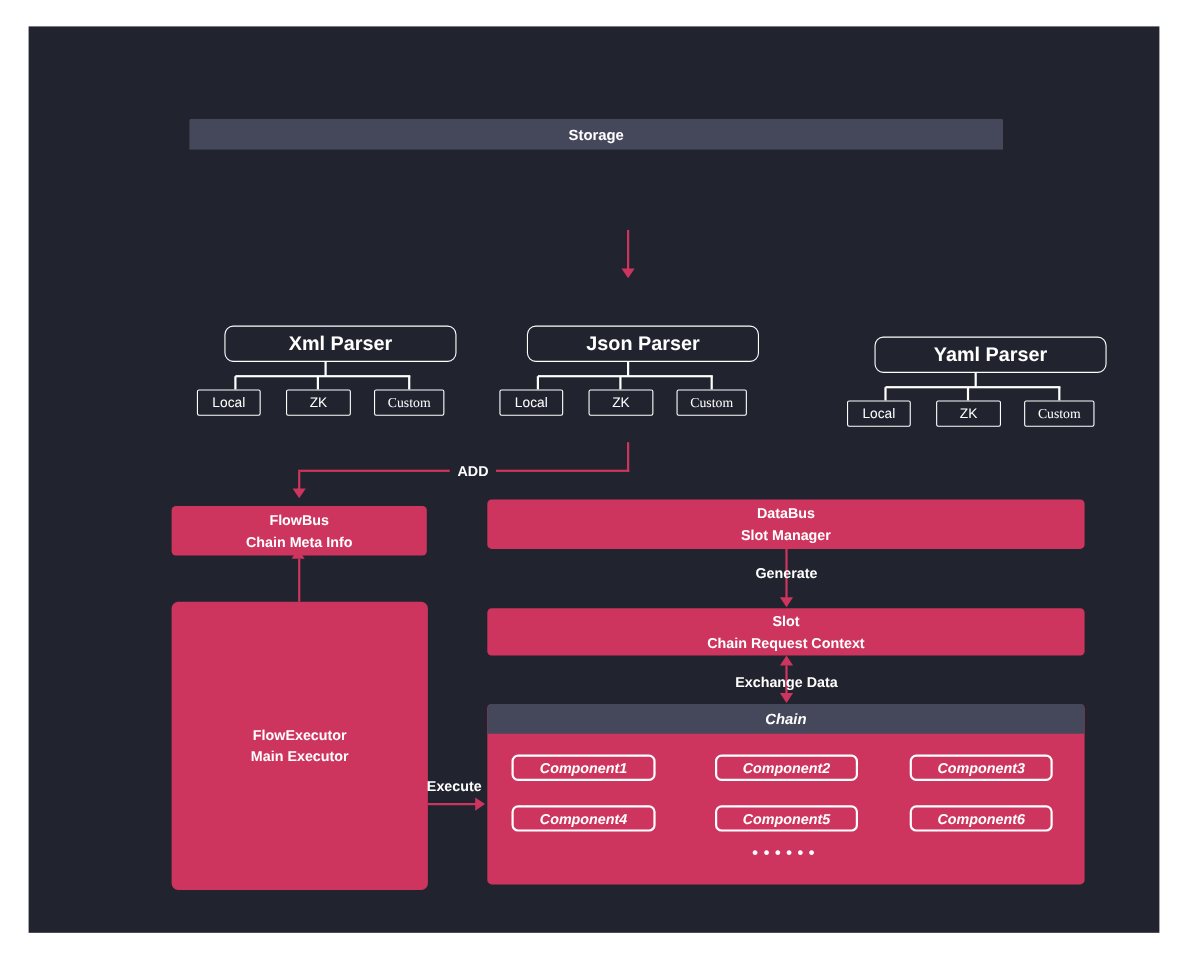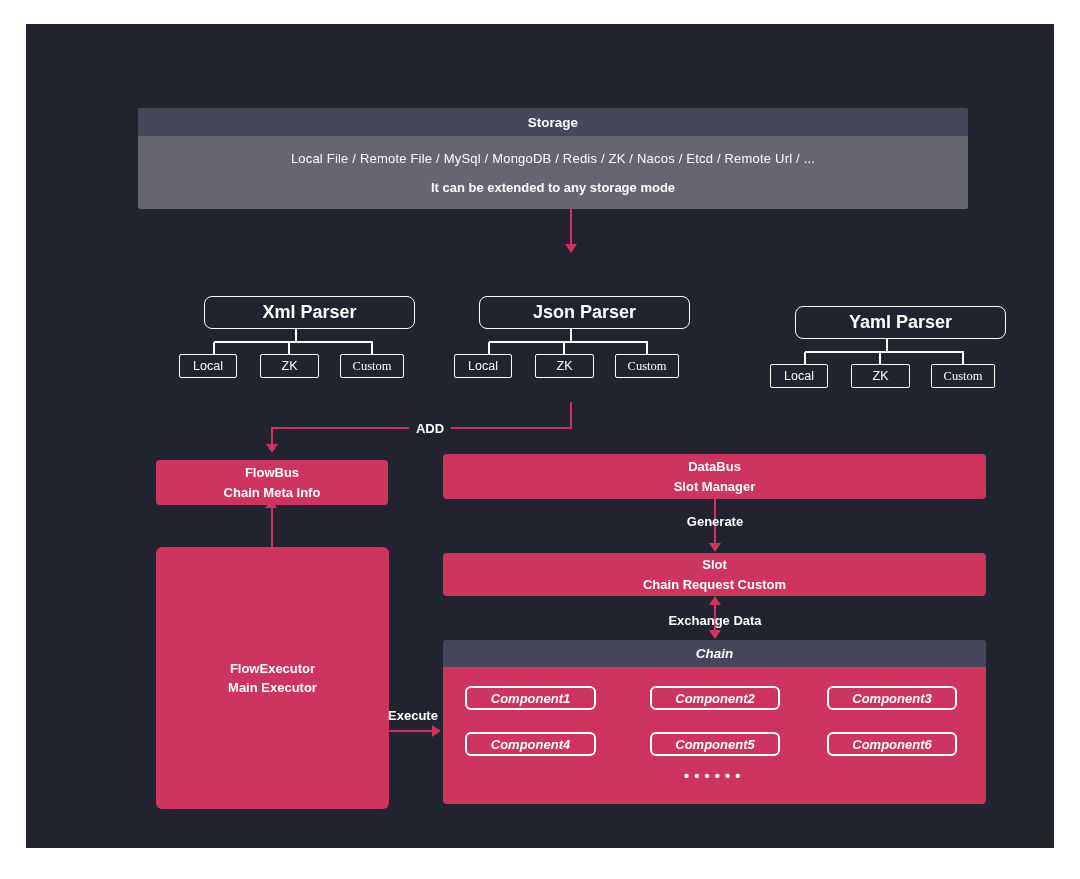--- a/index.html
+++ b/index.html
@@ -11,21 +11,21 @@
   }
   html,body{margin:0;padding:0;background:#ffffff;}
   body{font-family:"Liberation Sans", sans-serif; -webkit-font-smoothing:antialiased;}
   #stage{position:relative;width:1080px;height:879px;background:#ffffff;overflow:hidden;}
   #panel{position:absolute;left:26px;top:24px;width:1028px;height:824px;background:var(--panel);}
   .abs{position:absolute;}
   .ctext{display:flex;align-items:center;justify-content:center;text-align:center;color:#fff;}
   .col{display:flex;flex-direction:column;align-items:center;justify-content:center;text-align:center;color:#fff;}
 
   
-  .storage{left:112px;top:84px;width:830px;height:101px;border-radius:2px;overflow:hidden;}
+  .storage{left:146px;top:84px;width:740px;height:101px;border-radius:2px;overflow:hidden;}
   .storage-hdr{position:absolute;left:0;top:0;width:100%;height:28px;background:var(--hdr);font-size:13.5px;font-weight:bold;}
   .storage-body{position:absolute;left:0;top:28px;width:100%;height:73px;background:var(--storbody);gap:14px;}
   .storage-line1{font-size:13px;font-weight:normal;letter-spacing:.2px;}
   .storage-line2{font-size:13px;font-weight:bold;}
 
   
   .parserbox{left:130px;top:232px;width:830px;height:146px;background:var(--pink);border-radius:6px;}
   .parser-title{position:absolute;left:0;top:7px;width:100%;text-align:center;color:#fff;font-size:13.5px;font-weight:bold;}
   .pgroup{top:272px;width:234px;height:82px;}
   .pg-box{position:absolute;left:25px;top:0;width:211px;height:33px;border:1.5px solid #fff;border-radius:8px;background:transparent;font-size:18px;font-weight:bold;box-sizing:border-box;}
@@ -61,24 +61,20 @@
 </style>
 </head>
 <body>
 
 <div id="stage">
   <div id="panel">
 
     <div class="abs storage">
       <div class="storage-hdr ctext">
         <span>Storage</span>
-      </div>
-      <div class="storage-body col">
-        <div class="storage-line1">Local File / Remote File / MySql / MongoDB / Redis / ZK / Nacos / Etcd / Remote Url / ...</div>
-        <div class="storage-line2">It can be extended to any storage mode</div>
       </div>
     </div>
 
     <div class="abs aline" style="left:544px;top:185px;width:2px;height:36px;"></div>
     <div class="abs ah-down" style="left:539px;top:220px;"></div>
 
 
     <div class="abs pgroup" style="left:153px;">
       <div class="pg-box ctext">Xml Parser</div>
       <div class="pg-stub-top"></div>
@@ -134,21 +130,21 @@
     <div class="abs ah-up" style="left:239px;top:475px;"></div>
     <div class="abs aline" style="left:245px;top:484px;width:2px;height:39px;"></div>
     <div class="abs alabel" style="left:249px;top:533px;">Get Chain</div>
 
     <div class="abs aline" style="left:688px;top:475px;width:2px;height:45px;"></div>
     <div class="abs ah-down" style="left:683px;top:519px;"></div>
     <div class="abs alabel" style="left:689px;top:497px;">Generate</div>
 
     <div class="abs pinkbox slot col">
       <div>Slot</div>
-      <div>Chain Request Custom</div>
+      <div>Chain Request Context</div>
     </div>
 
     <div class="abs ah-up" style="left:683px;top:572px;"></div>
     <div class="abs aline" style="left:688px;top:581px;width:2px;height:26px;"></div>
     <div class="abs ah-down" style="left:683px;top:606px;"></div>
     <div class="abs alabel" style="left:689px;top:596px;">Exchange Data</div>
 
     <div class="abs flowexec col">
       <div>FlowExecutor</div>
       <div>Main Executor</div>

